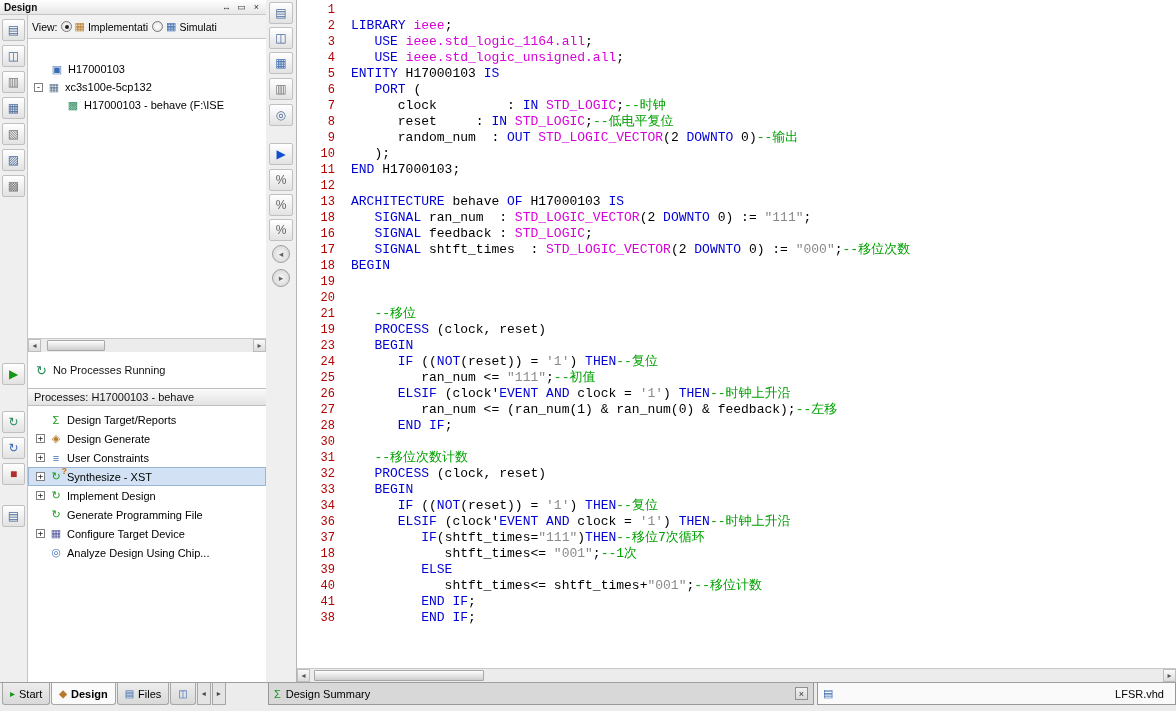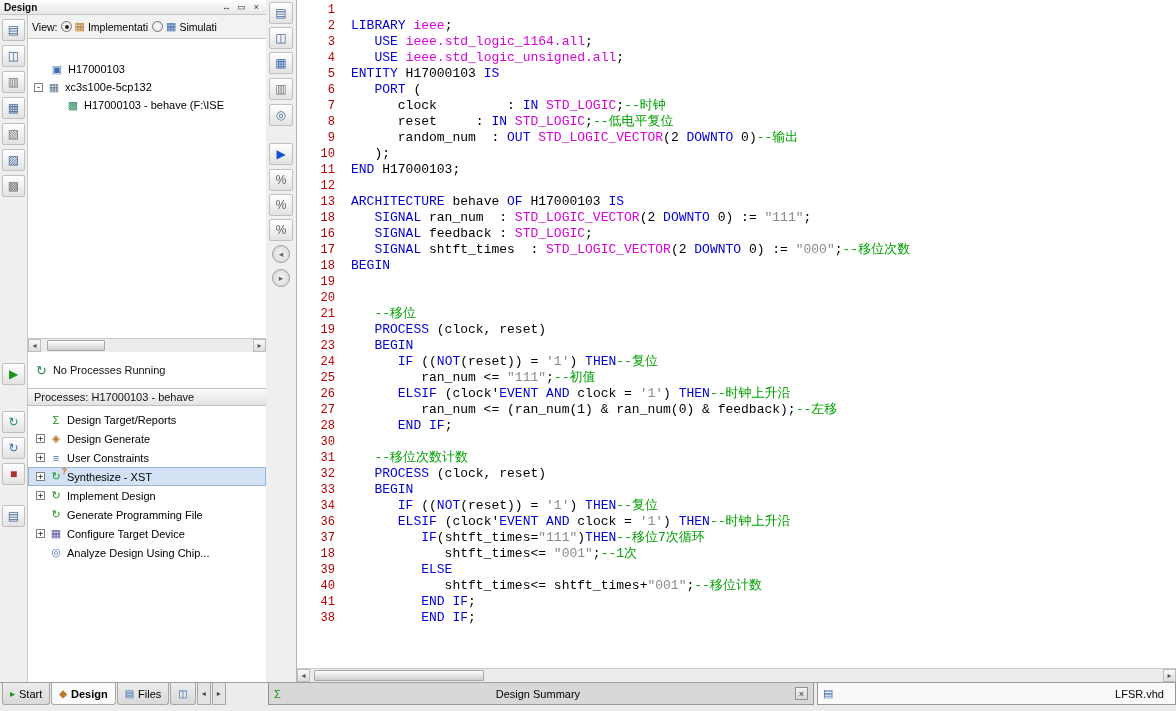--- a/index.html
+++ b/index.html
@@ -66,21 +66,21 @@
   .panel-tabs{position:absolute;left:0;top:0;height:22px;display:flex;align-items:stretch;padding-left:2px;gap:1px}
   .ptab{display:flex;align-items:center;gap:4px;padding:0 7px;border:1px solid #a6a6a6;border-top:none;background:linear-gradient(#ededed,#d9d9d9);font-size:11px;border-radius:0 0 3px 3px;white-space:nowrap}
   .ptab.active{background:#fafafa;font-weight:bold}
   .picon{font-size:10px}
   .tsbtn{width:14px;display:flex;align-items:center;justify-content:center;border:1px solid #a6a6a6;border-top:none;background:#e4e4e4;font-size:8px;color:#444}
   .win-tabs{position:absolute;left:268px;top:0;height:22px;width:908px;display:flex;gap:3px}
   .wtab{display:flex;align-items:center;gap:5px;border:1px solid #979797;border-top:none;padding:0 5px;font-size:11px}
   .wtab.inactive{background:#d8d8d8;width:546px}
   .wtab.active{background:#fafafa;flex:1}
   .wicon{font-size:11px}
-  .wlabel-center{flex:1;text-align:center}
+  .wlabel-center{flex:1;}
   .wlabel-right{margin-left:auto;padding-right:6px}
   .wclose{width:13px;height:13px;border:1px solid #909090;background:linear-gradient(#f2f2f2,#d8d8d8);display:flex;align-items:center;justify-content:center;font-size:9px;color:#333}
 </style>
 </head>
 <body>
 
 <div class="app">
 
   <div class="left-area">
     <div class="titlebar">

